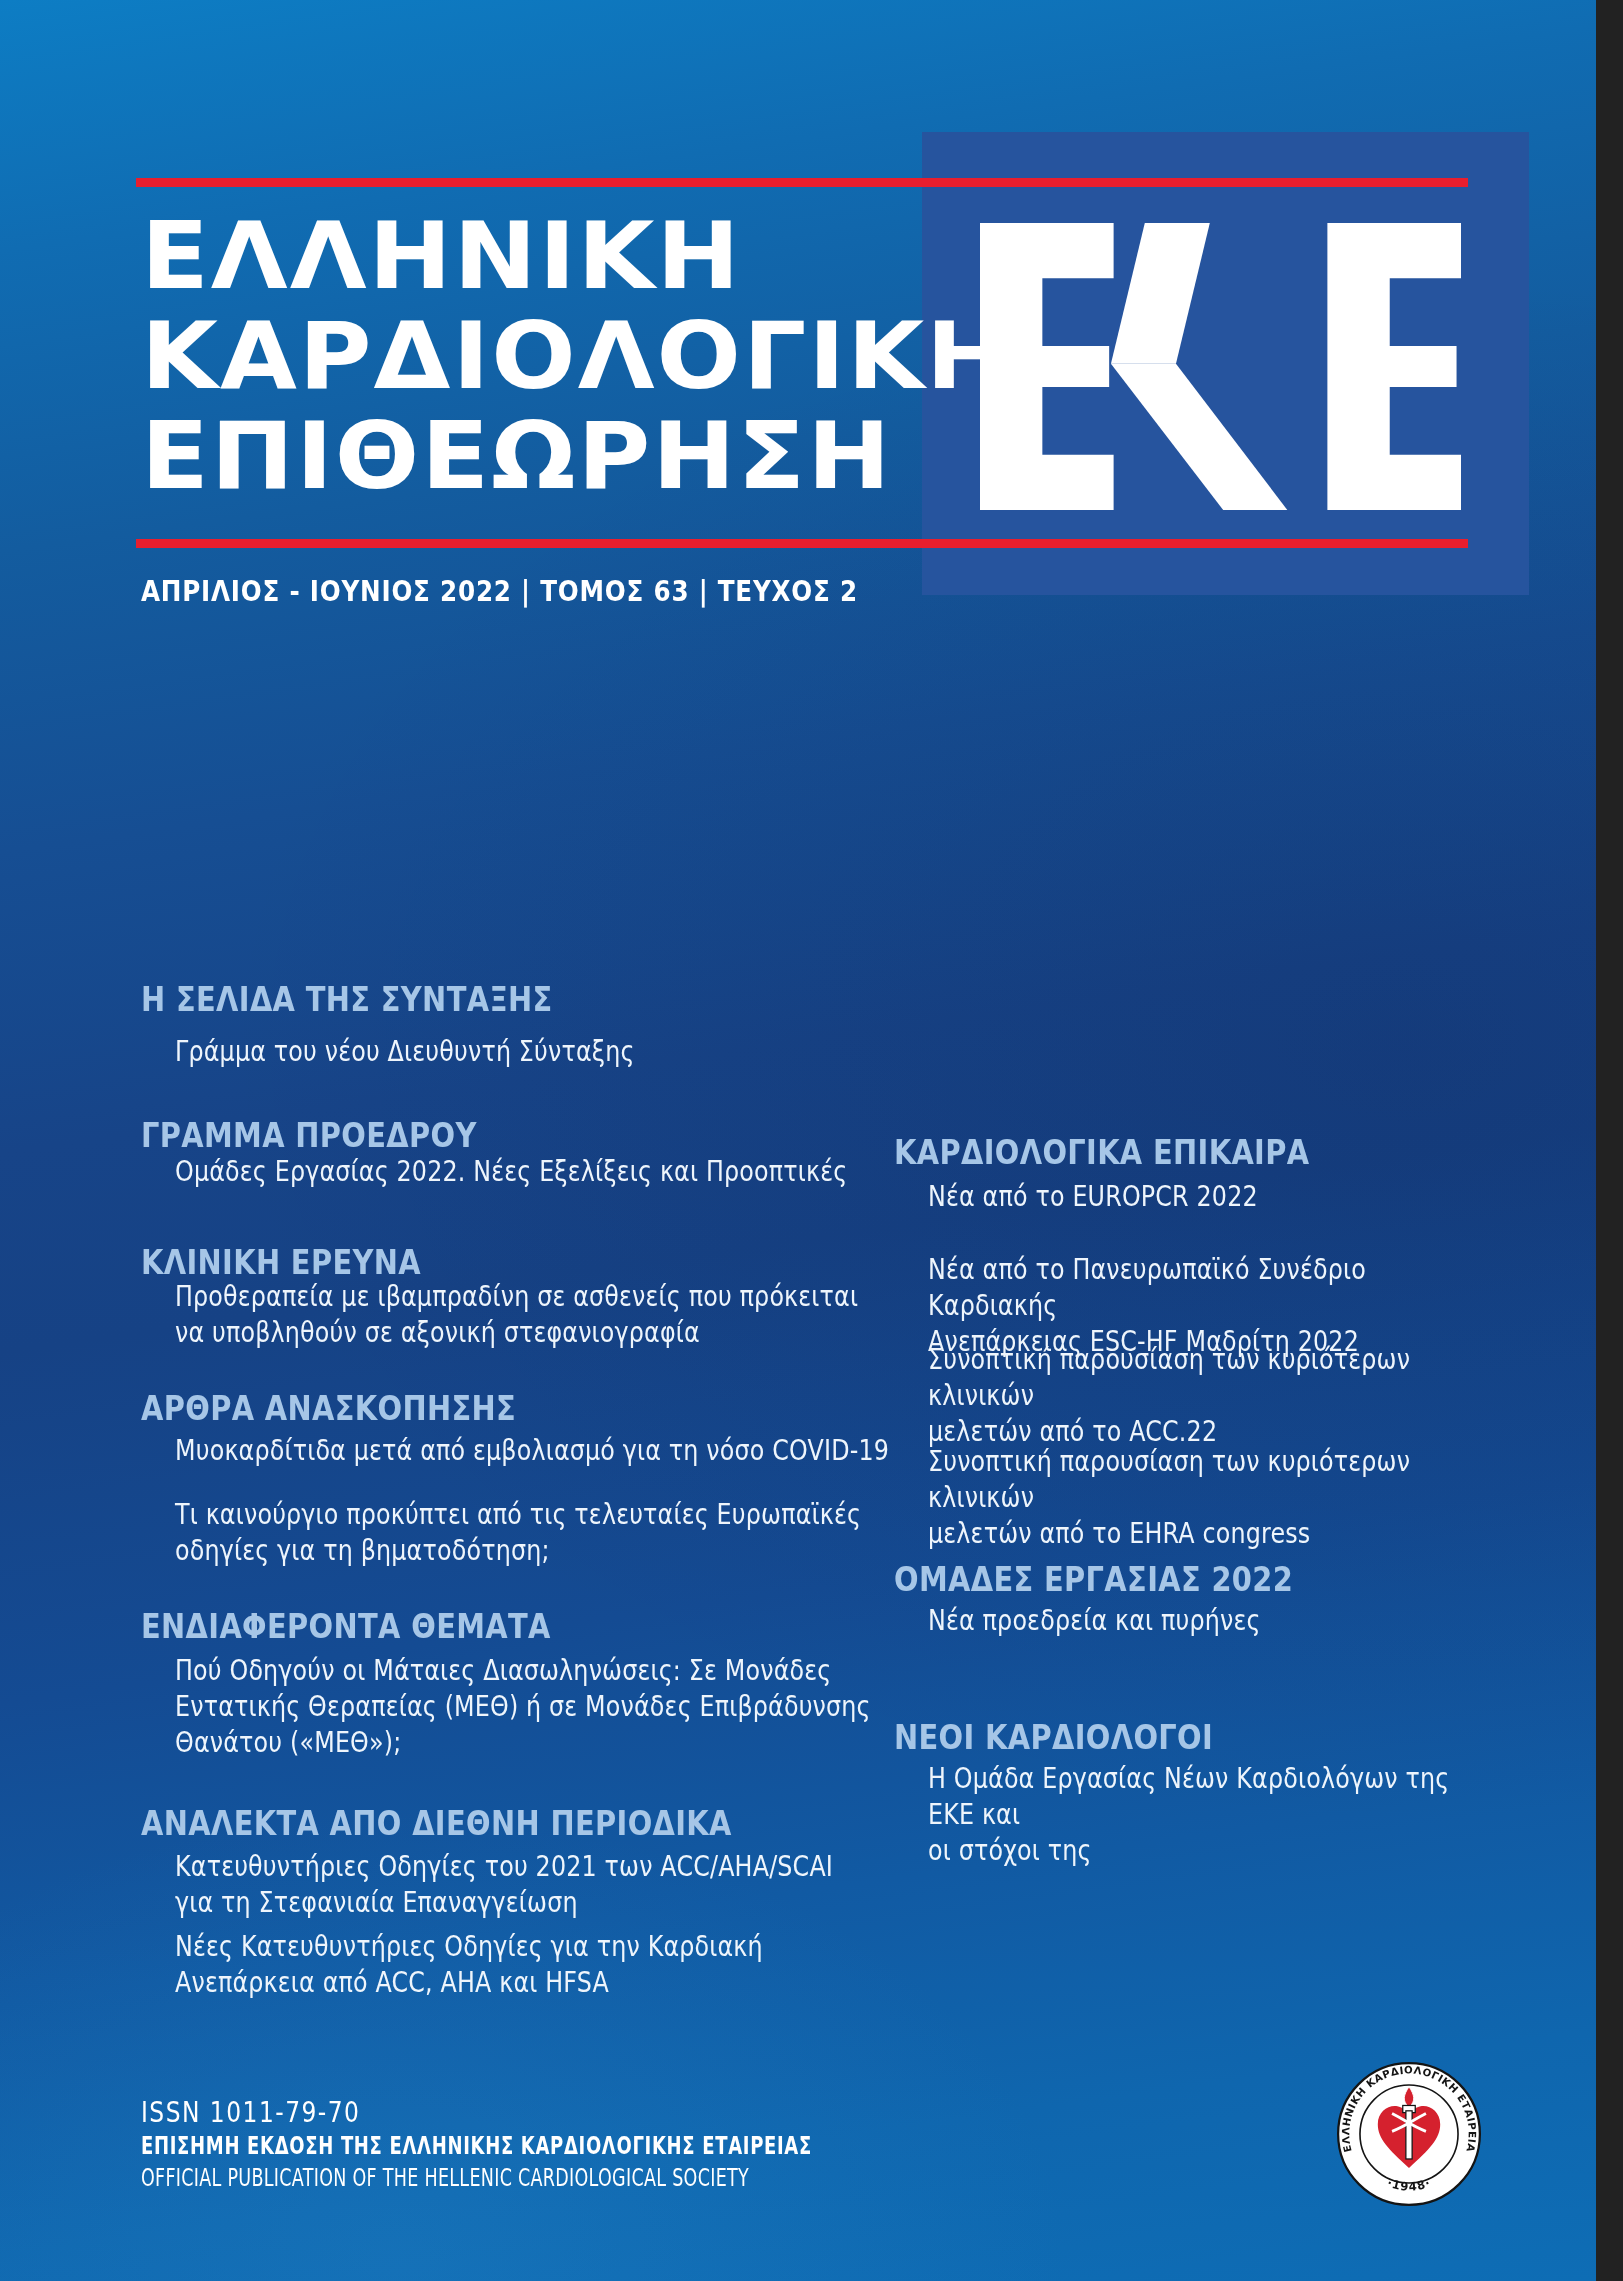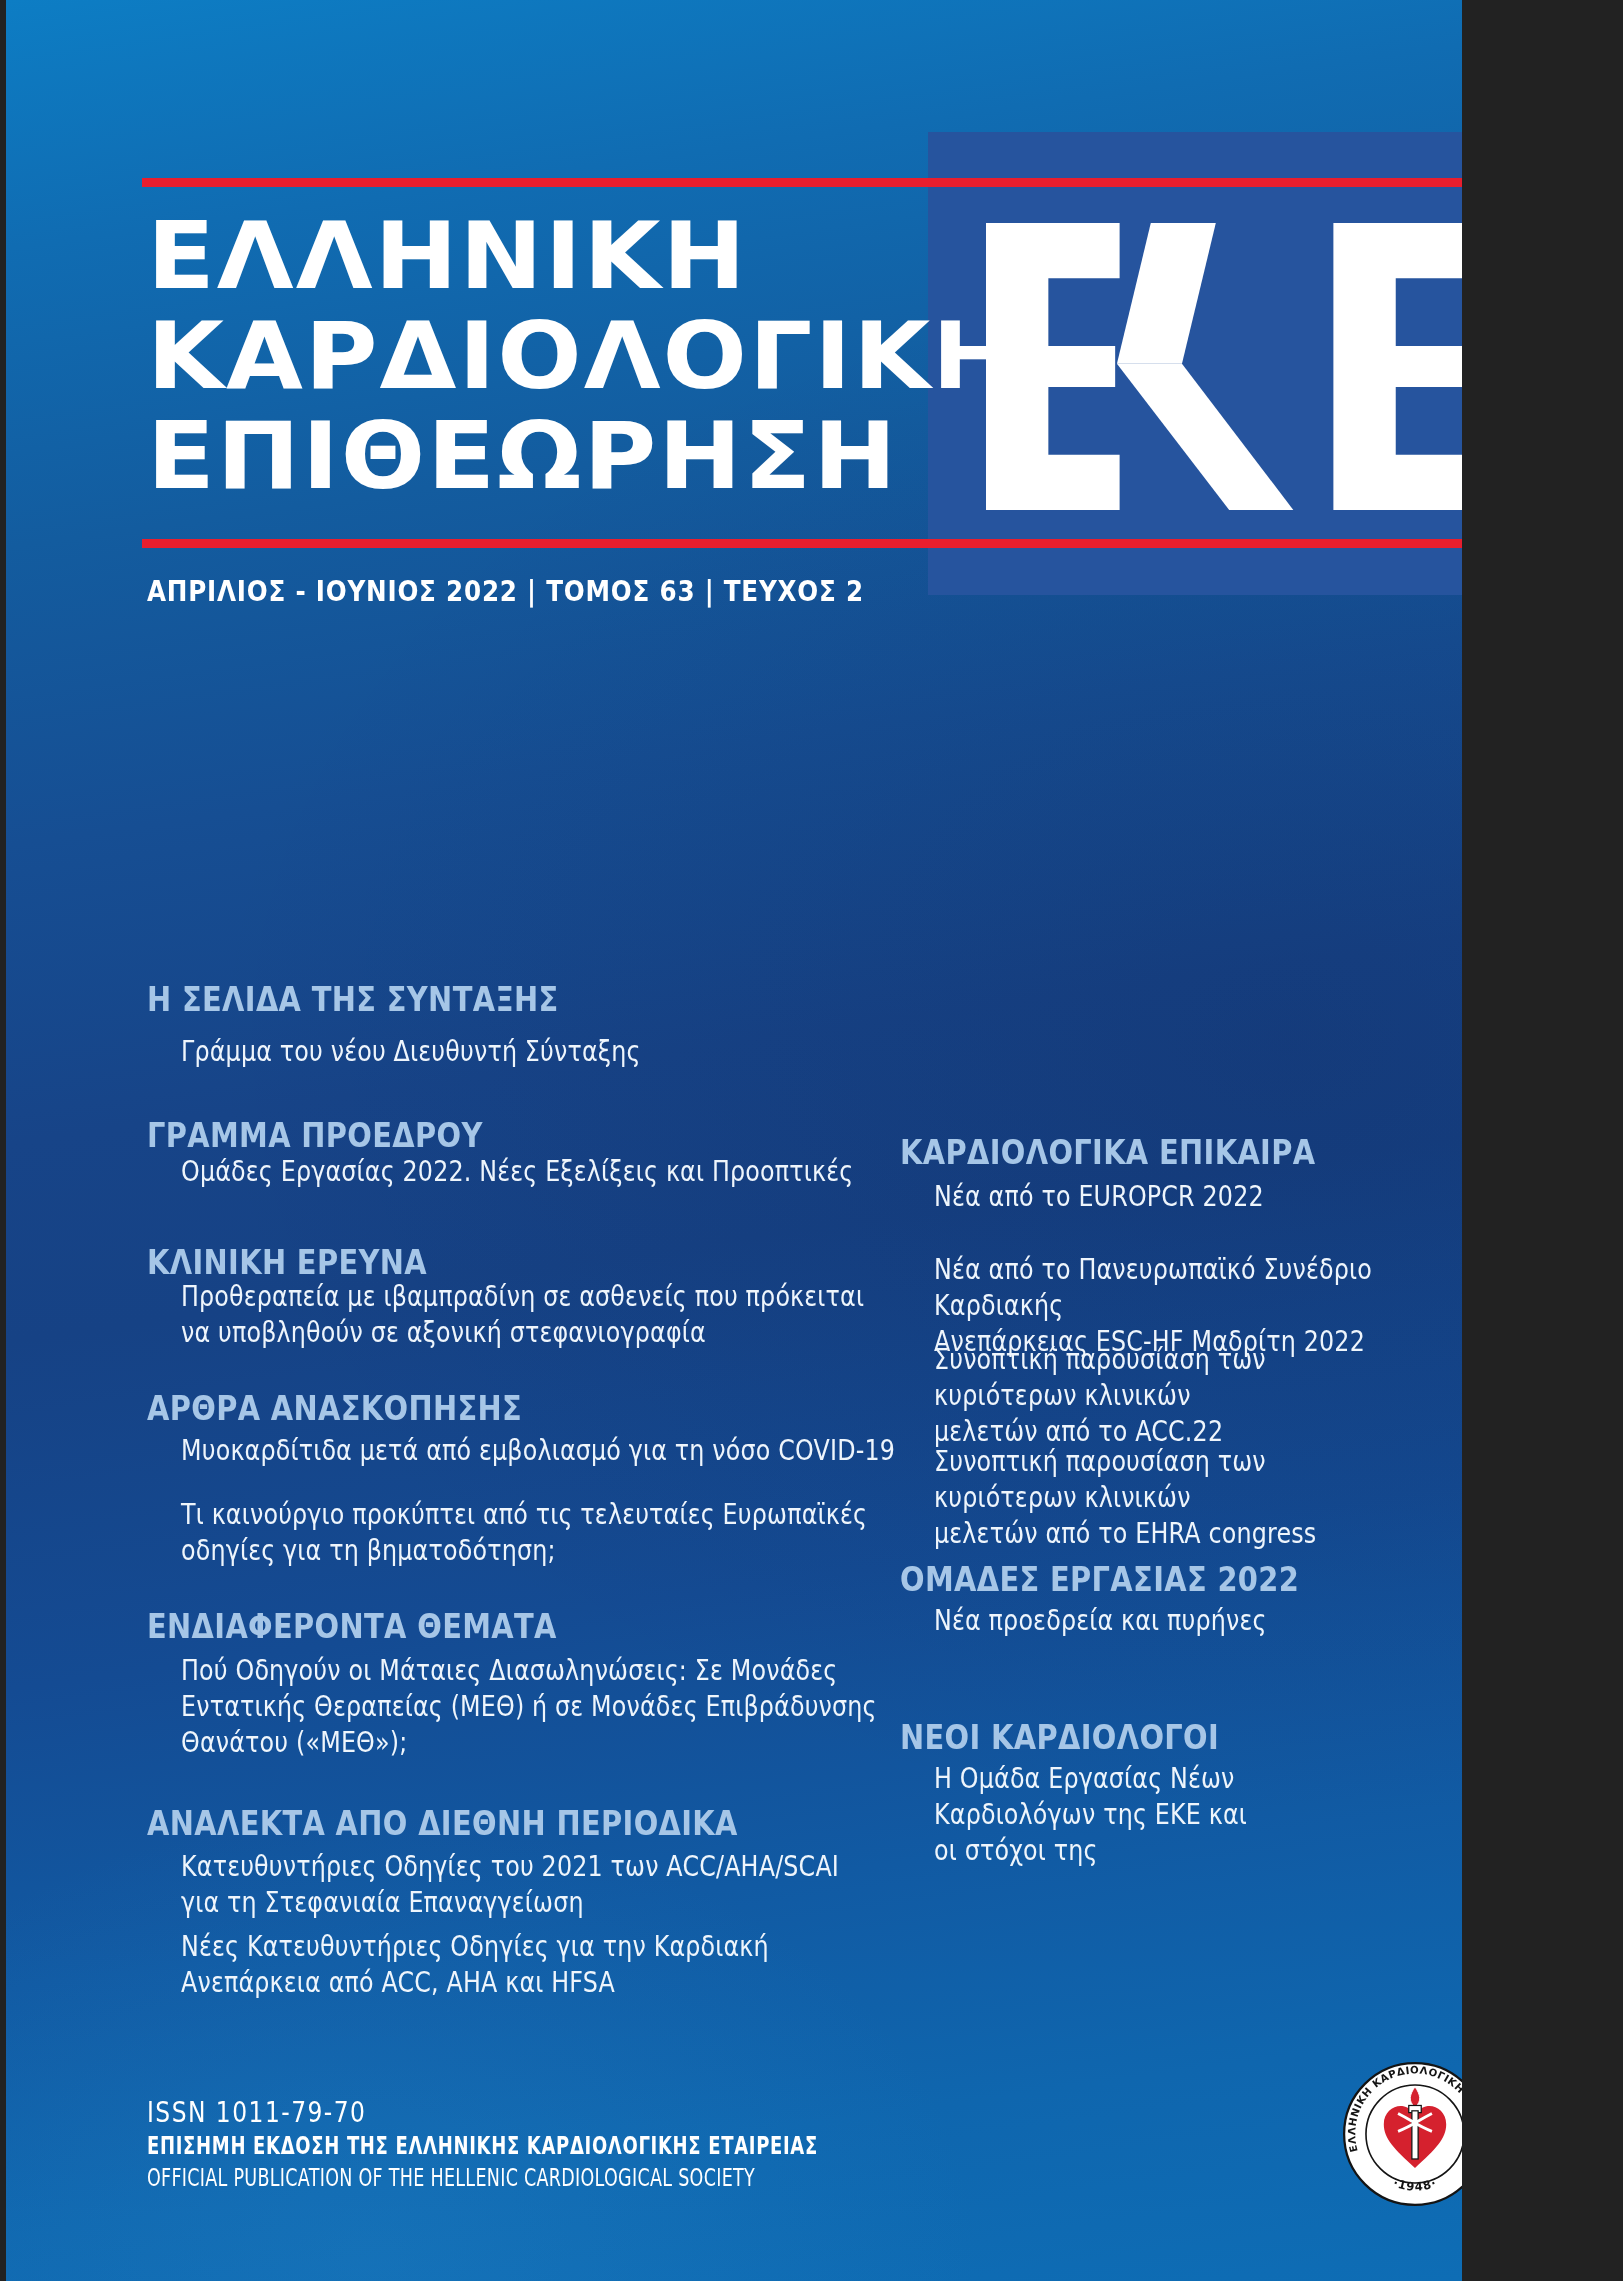--- a/index.html
+++ b/index.html
@@ -1,28 +1,27 @@
 <!DOCTYPE html>
 <html style="font-size:14.3px"><head>
 <meta charset="utf-8">
 <style>
   html,body{margin:0;padding:0;background:#222;}
   #cover{
     position:relative;
-    width:1456px;height:2281px;
+    width:1596px;height:2281px;
     overflow:hidden;
     font-family:"DejaVu Sans",sans-serif;
     background:
       radial-gradient(120% 55% at 88% 46%, rgba(8,18,64,0.16), rgba(8,18,64,0) 62%),
       radial-gradient(60% 28% at 25% 99%, rgba(45,150,215,0.20), rgba(45,150,215,0) 70%),
       linear-gradient(172deg,
         #0d7dc4 0%, #106cb2 10%, #135c9f 22%, #164e93 34%,
         #174488 46%, #164285 54%, #144b93 68%, #115aa3 80%,
         #0f66ae 90%, #0e6db5 100%);
-    margin-left: 6px;
   }
   .abs{position:absolute;}
   .t-title{
     font-weight:bold;font-size:92px;line-height:100px;color:#ffffff;
     letter-spacing:1.8px;white-space:pre-line;
     transform:scaleX(1.08);transform-origin:0 0;
   }
   .t-issue{
     font-weight:bold;font-size:29px;color:#ffffff;letter-spacing:0.9px;
     transform:scaleX(0.85);transform-origin:0 0;white-space:nowrap;

